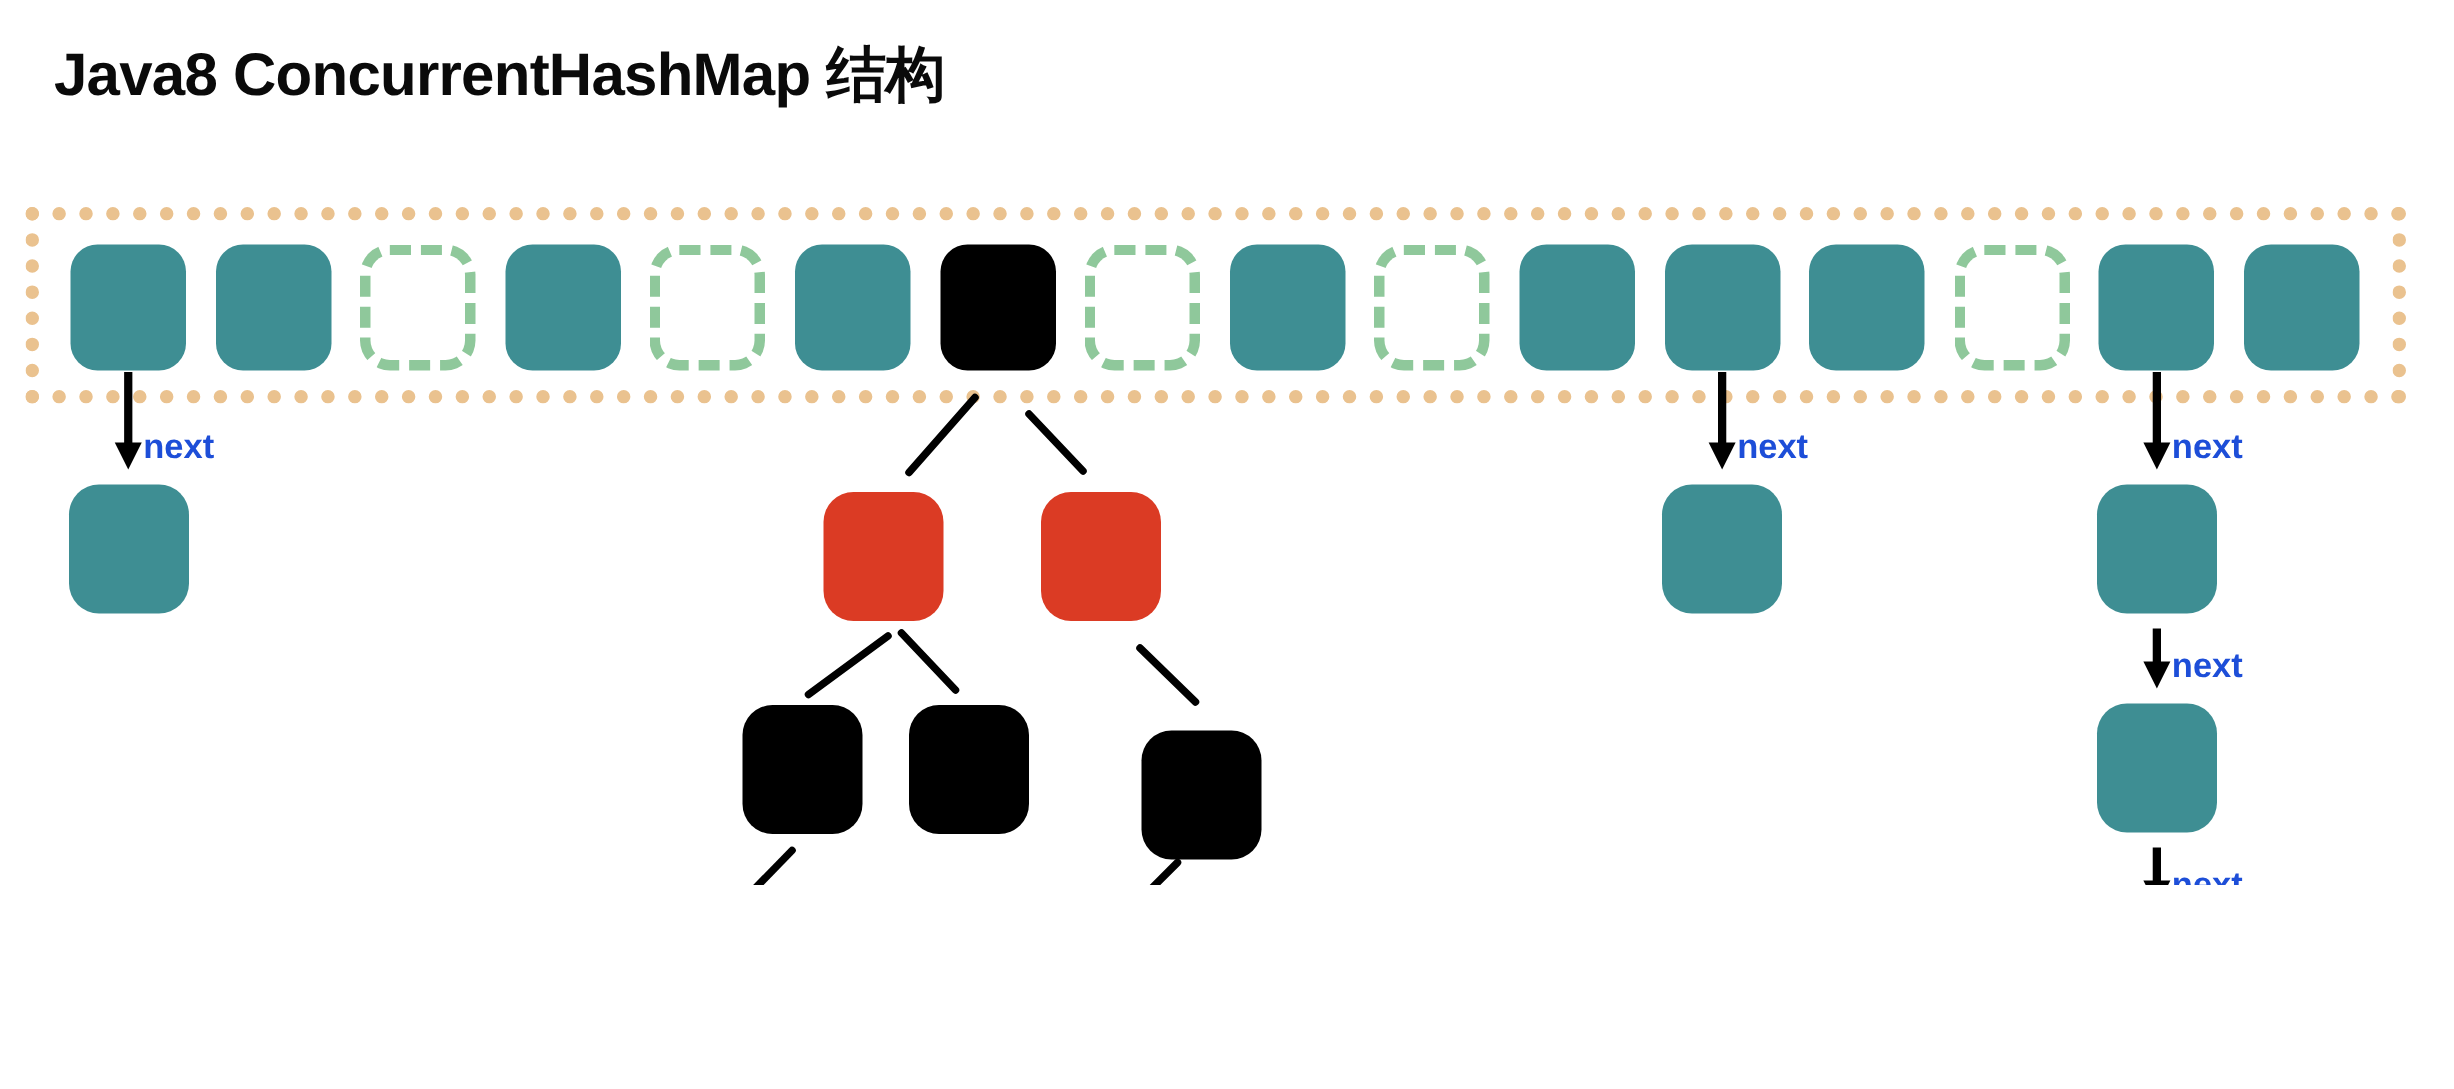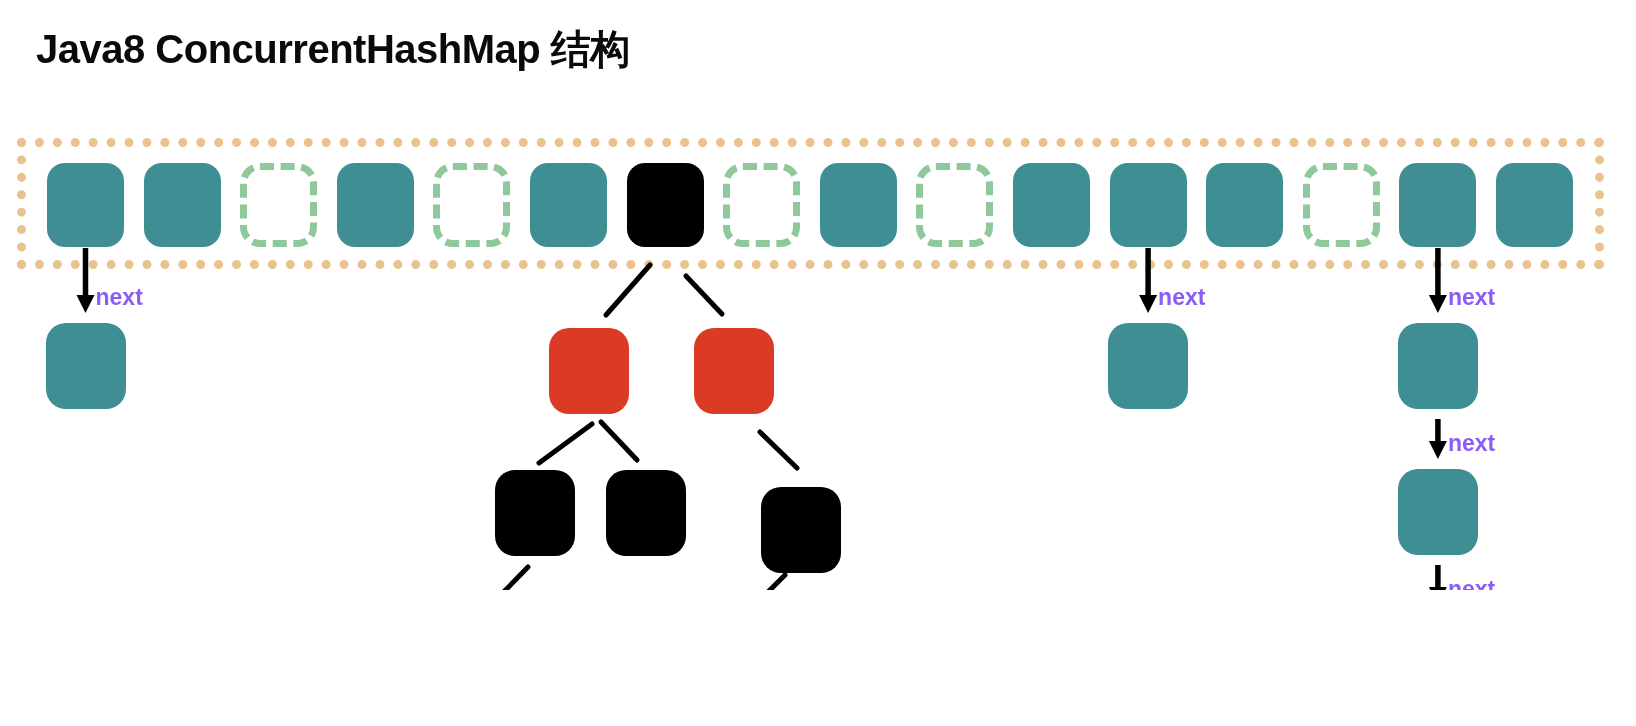--- a/index.html
+++ b/index.html
@@ -51,21 +51,21 @@
     position: absolute;
     width: 80px;
     height: 86px;
     border-radius: 20px;
   }
 
   .next-label {
     position: absolute;
     font-size: 23px;
     font-weight: 700;
-    color: #8b5cf6;
+    color: #1d4ed8;
     line-height: 1;
     white-space: nowrap;
   }
 
   svg.layer {
     position: absolute;
     left: 0; top: 0;
     width: 1636px;
     height: 726px;
     pointer-events: none;

